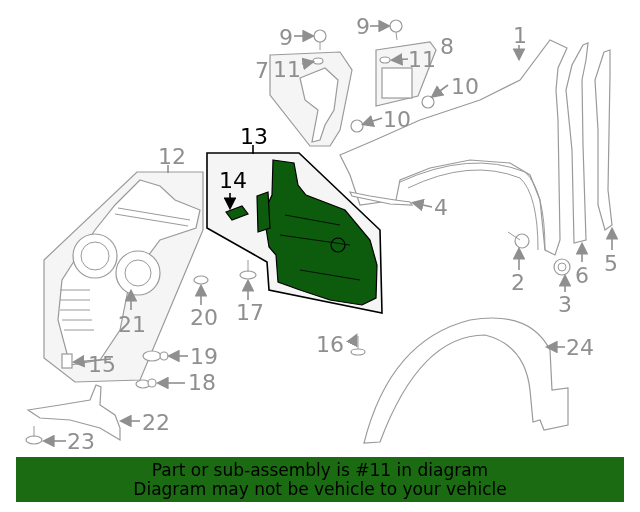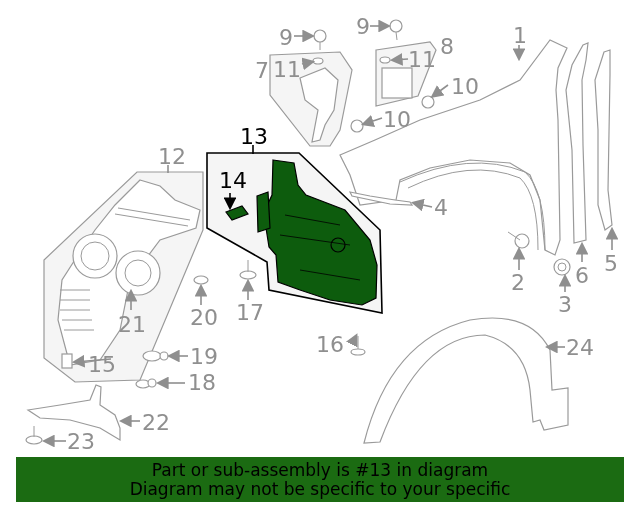--- a/index.html
+++ b/index.html
@@ -200,15 +200,15 @@
   <text class="callout" x="188" y="390">18</text>
   <text class="callout" x="190" y="364">19</text>
   <text class="callout" x="190" y="325">20</text>
   <text class="callout" x="118" y="332">21</text>
   <text class="callout" x="142" y="430">22</text>
   <text class="callout" x="67" y="449">23</text>
   <text class="callout" x="566" y="355">24</text>
 </svg>
 
 <div class="banner">
-  <div>Part or sub-assembly is #13 in diagram</div>
-  <div>Diagram may not be specific to your specific</div>
+  <div>Part or sub-assembly is #11 in diagram</div>
+  <div>Diagram may not be vehicle to your vehicle</div>
 </div>
 
 </body></html>

